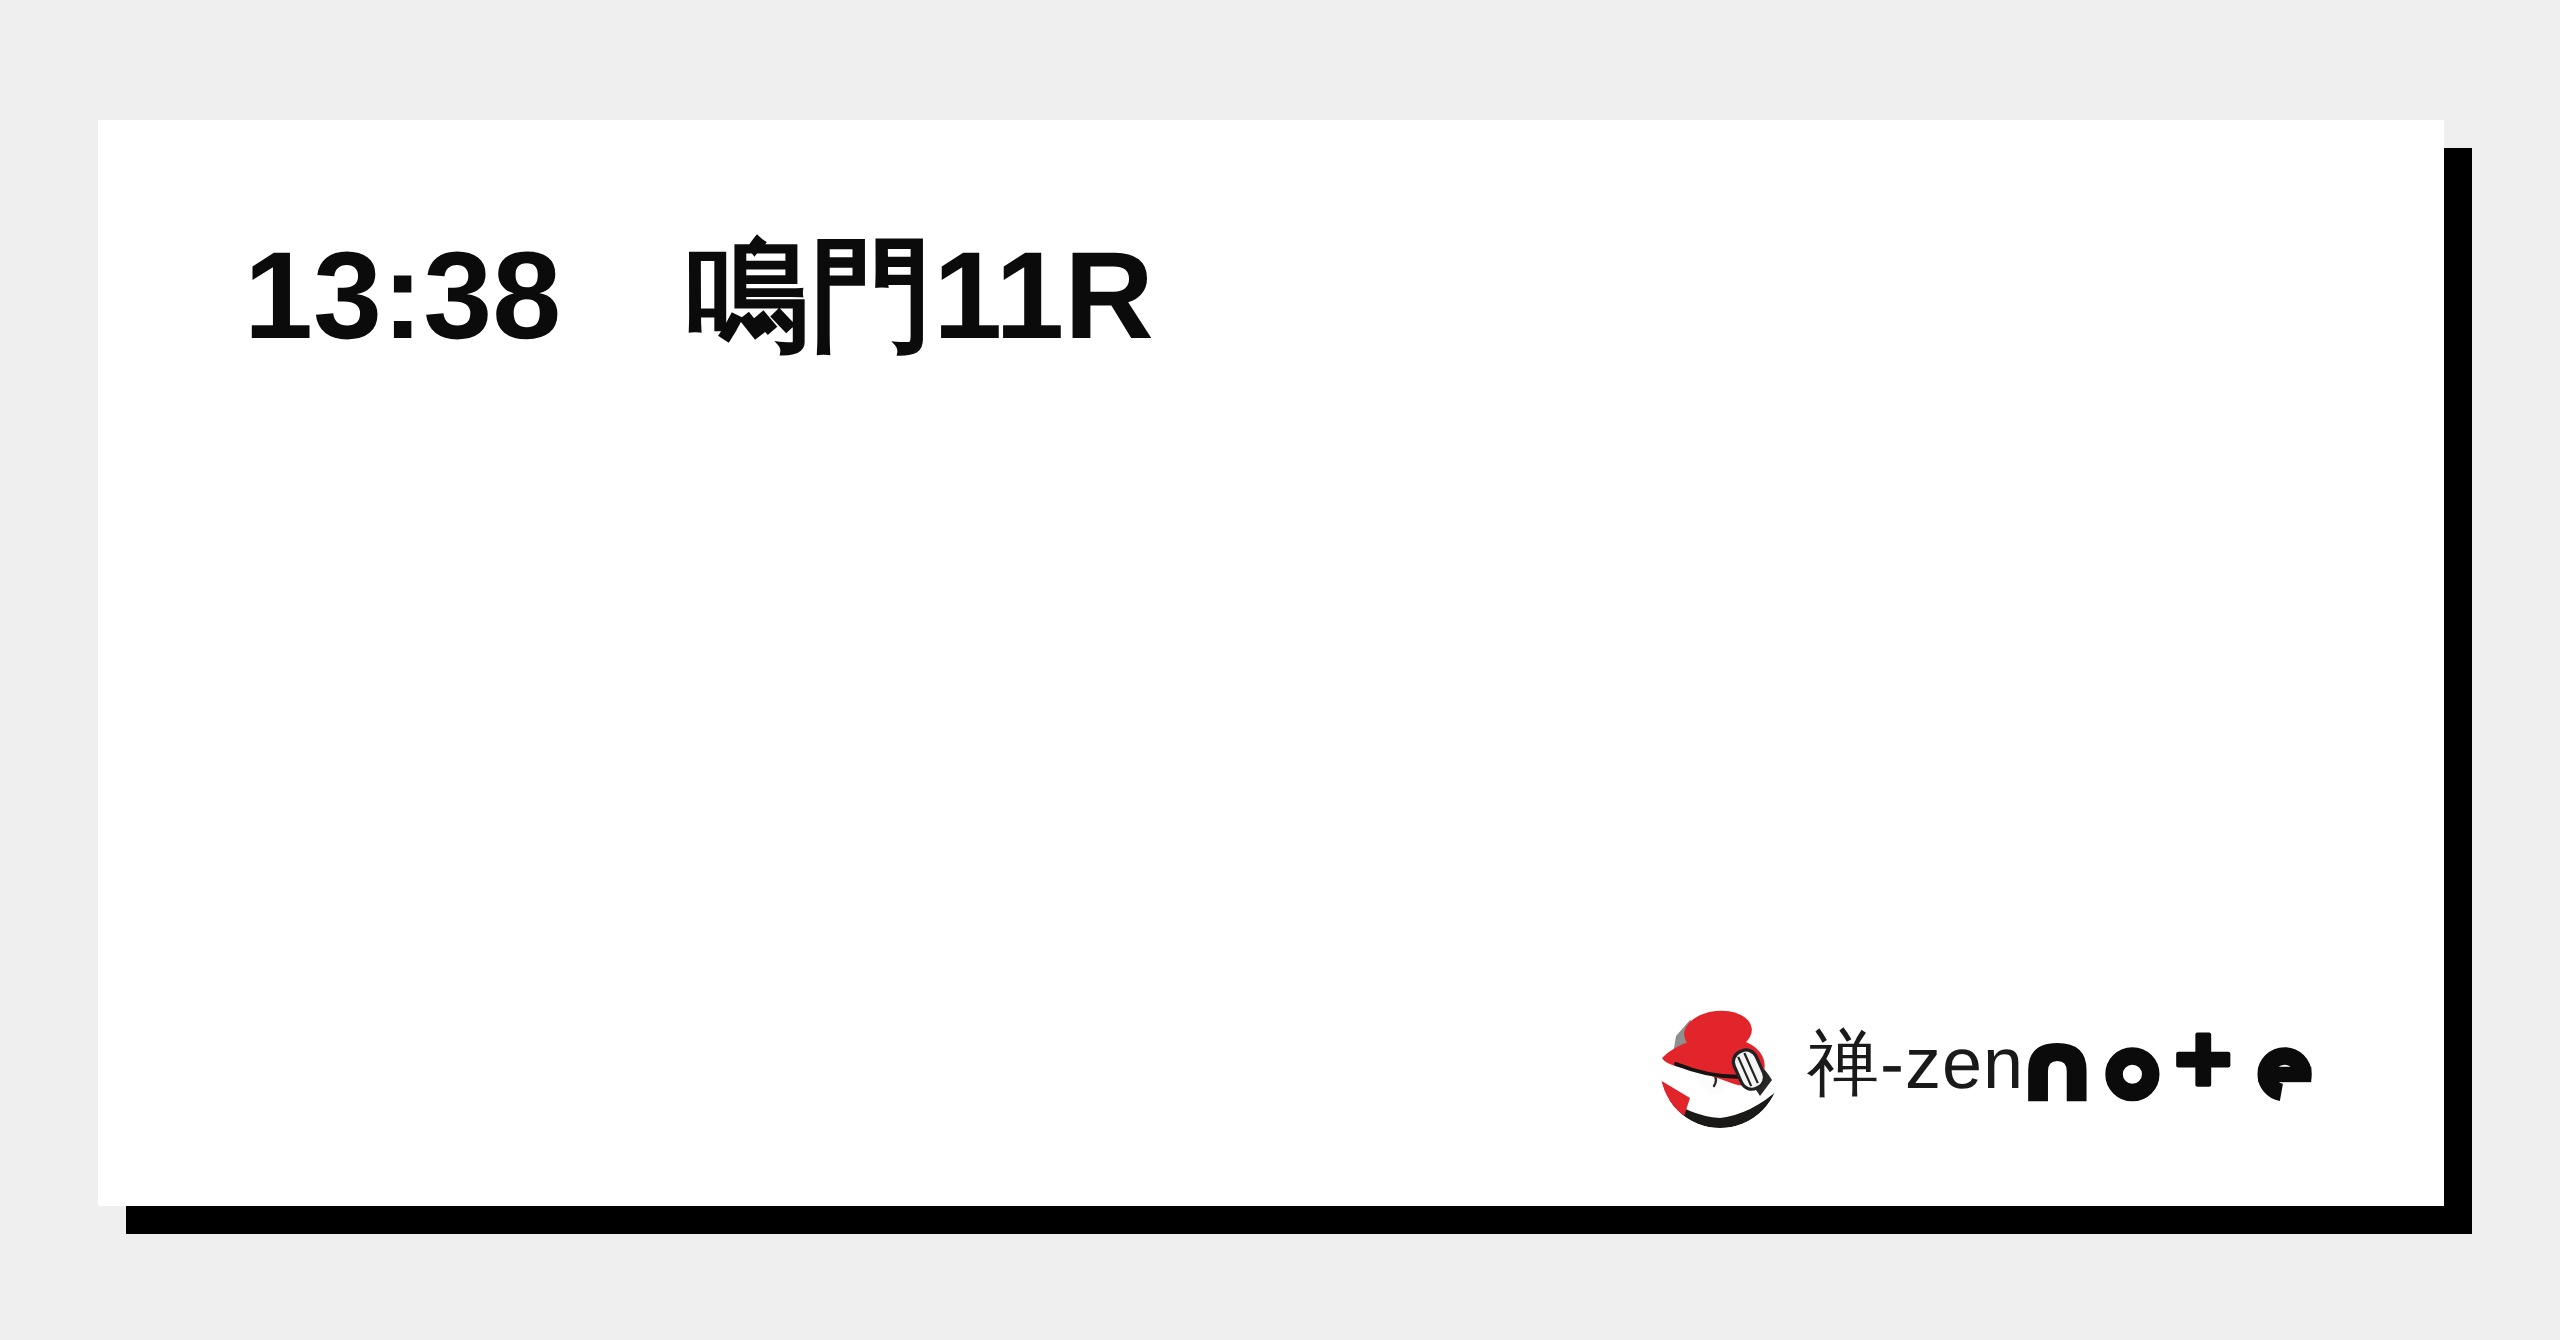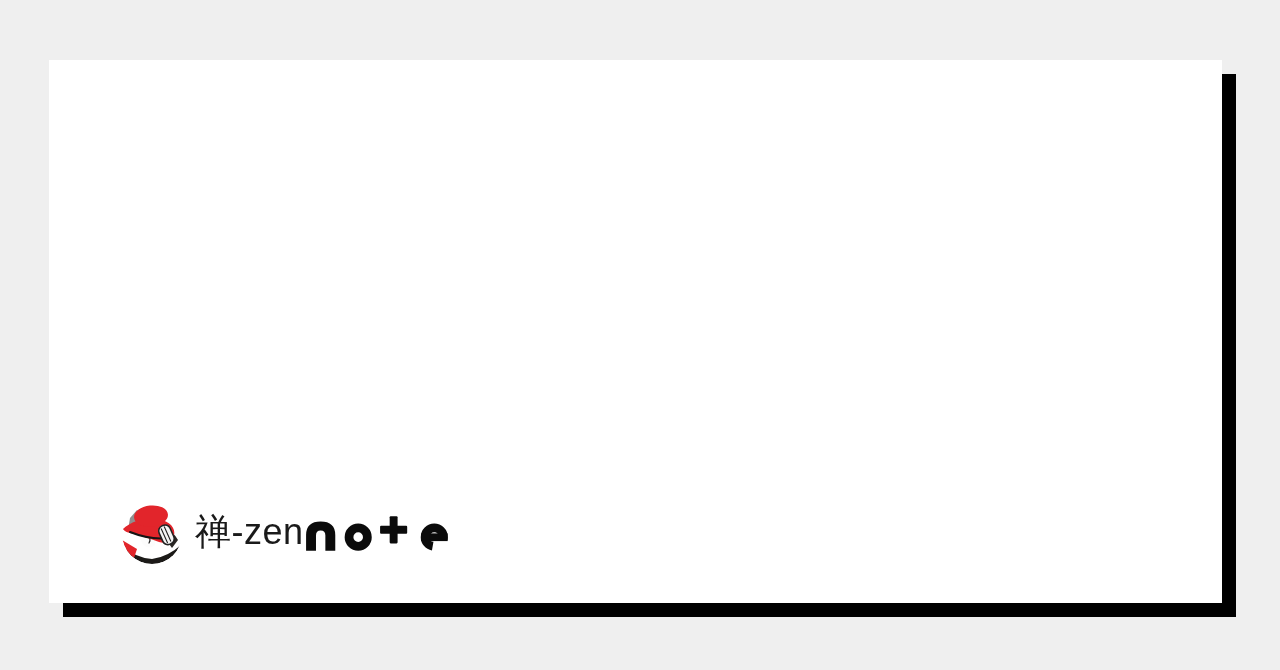--- a/index.html
+++ b/index.html
@@ -40,21 +40,21 @@
     white-space: pre;
   }
   .footer {
     position: absolute;
     left: 73px;
     right: 62px;
     bottom: 38px;
     height: 62px;
     display: flex;
     align-items: center;
-    justify-content: flex-start;
+    justify-content: flex-end;
   }
   .author {
     display: flex;
     align-items: center;
     gap: 13px;
   }
   .avatar {
     width: 60px;
     height: 60px;
     border-radius: 50%;
@@ -71,20 +71,21 @@
     padding-bottom: 4px;
   }
   .note-logo { display: block; line-height: 0; }
 </style>
 </head>
 <body>
 
 <div class="stage">
   <div class="card">
 
+    <h1 class="title">13:38　鳴門11R</h1>
 
     <div class="footer">
 
       <div class="author">
         <span class="avatar">
 
           <svg viewBox="0 0 60 60" width="60" height="60" aria-hidden="true">
             <defs>
               <clipPath id="avclip">
                   <circle cx="30" cy="30" r="30"></circle>

